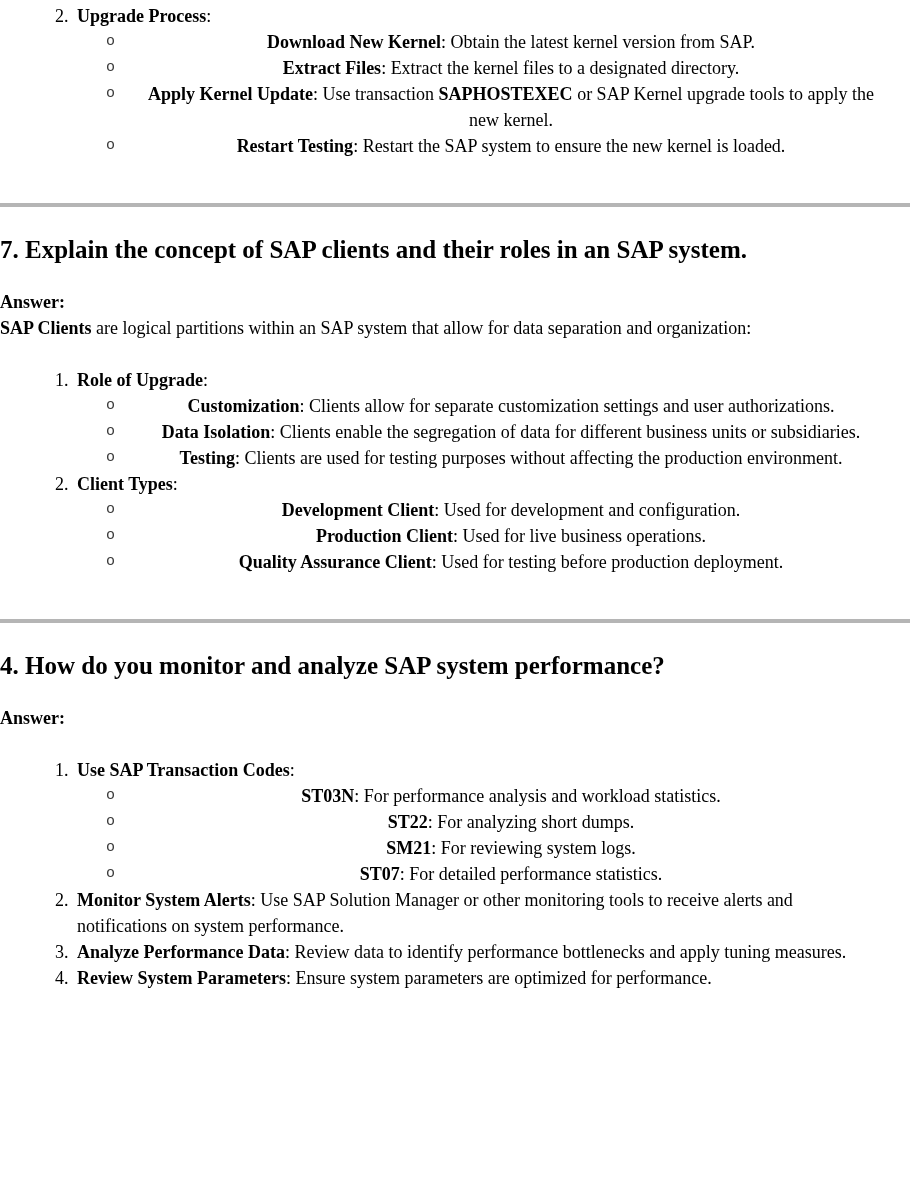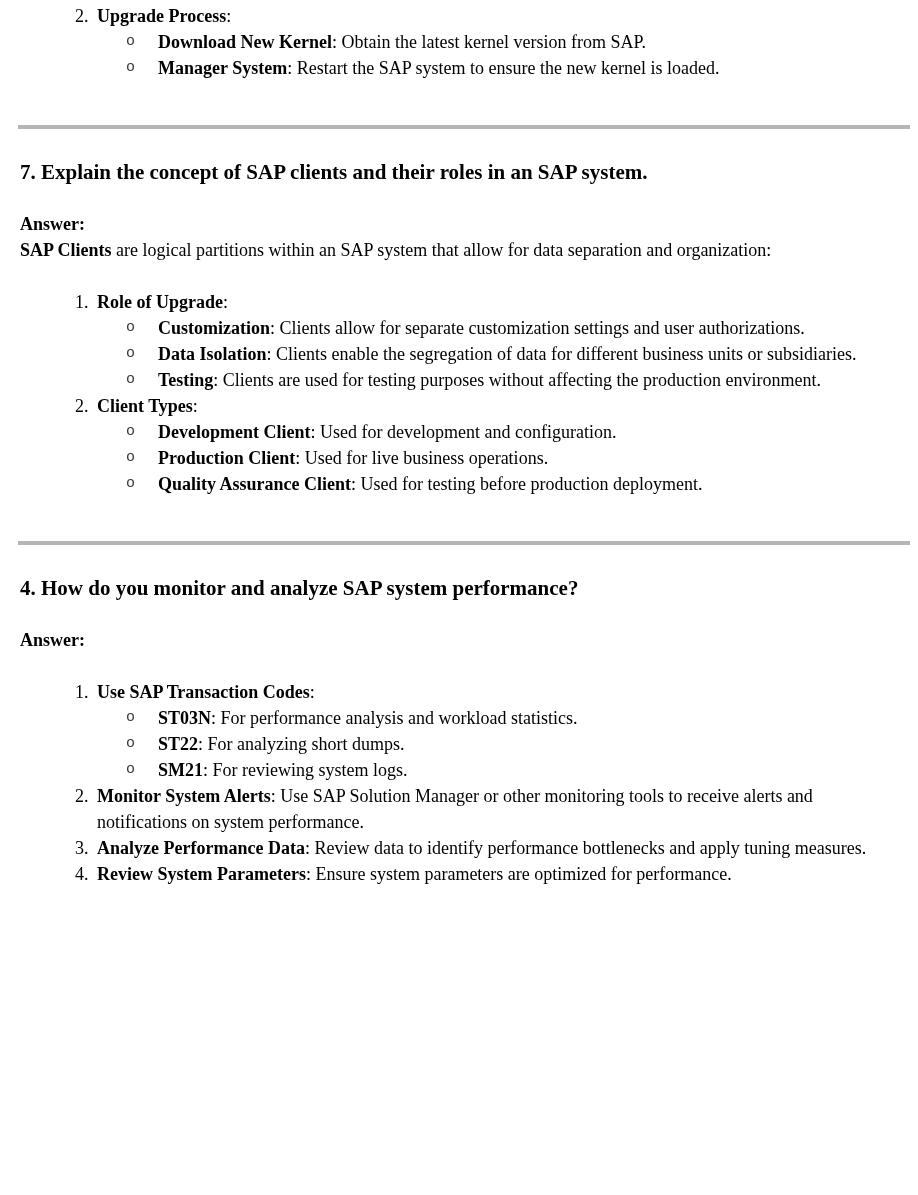--- a/index.html
+++ b/index.html
@@ -6,40 +6,41 @@
   html, body { background: #fff; }
   body {
     width: 918px;
     height: 1195px;
     overflow: hidden;
     color: var(--fg, #000);
     font-family: "Liberation Serif", "DejaVu Serif", serif;
     font-size: 18px;
     line-height: 26px;
   }
-  .page { padding: 3px 34px 0 20px; }
+  .page { padding: 3px 34px 0 0; }
   .b { font-weight: bold; }
   h2 {
-    font-size: 21px;
+    font-size: 25px;
     line-height: 26px;
     font-weight: bold;
     margin: 0 0 26px 0;
   }
   p.answer { margin: 0 0 26px 0; }
   ol.toplist {
     margin: 0;
     padding-left: 73px;
     list-style-type: decimal;
     list-style-position: outside;
   }
   ol.toplist > li { padding-left: 4px; }
   ul.sublist {
     list-style: none;
     margin: 0;
     padding-left: 61px;
+    text-align: center;
   }
   ul.sublist > li { position: relative; }
   ul.sublist > li::before {
     content: "o";
     position: absolute;
     left: -32px;
     top: 0;
     font-family: "Liberation Mono", "DejaVu Sans Mono", monospace;
     font-size: 15px;
     line-height: 26px;
@@ -54,21 +55,23 @@
 </style>
 </head>
 <body style="background: rgb(255, 255, 255);">
 
 <main class="page">
 
   <ol class="toplist" start="2">
     <li><span class="b">Upgrade Process</span><span>:</span>
       <ul class="sublist">
         <li><span class="b">Download New Kernel</span><span>: Obtain the latest kernel version from SAP.</span></li>
-        <li><span class="b">Manager System</span><span>: Restart the SAP system to ensure the new kernel is loaded.</span></li>
+        <li><span class="b">Extract Files</span><span>: Extract the kernel files to a designated directory.</span></li>
+        <li><span class="b">Apply Kernel Update</span><span>: Use transaction </span><span class="b">SAPHOSTEXEC</span><span> or SAP Kernel upgrade tools to apply the new kernel.</span></li>
+        <li><span class="b">Restart Testing</span><span>: Restart the SAP system to ensure the new kernel is loaded.</span></li>
       </ul>
     </li>
   </ol>
 
   <hr class="divider">
 
   <h2>7. Explain the concept of SAP clients and their roles in an SAP system.</h2>
 
   <p class="answer"><span class="b">Answer:</span><br><span class="b">SAP Clients</span><span> are logical partitions within an SAP system that allow for data separation and organization:</span></p>
 
@@ -94,20 +97,21 @@
   <h2>4. How do you monitor and analyze SAP system performance?</h2>
 
   <p class="answer"><span class="b">Answer:</span><br></p>
 
   <ol class="toplist">
     <li><span class="b">Use SAP Transaction Codes</span><span>:</span>
       <ul class="sublist">
         <li><span class="b">ST03N</span><span>: For performance analysis and workload statistics.</span></li>
         <li><span class="b">ST22</span><span>: For analyzing short dumps.</span></li>
         <li><span class="b">SM21</span><span>: For reviewing system logs.</span></li>
+        <li><span class="b">ST07</span><span>: For detailed performance statistics.</span></li>
       </ul>
     </li>
     <li><span class="b">Monitor System Alerts</span><span>: Use SAP Solution Manager or other monitoring tools to receive alerts and notifications on system performance.</span></li>
     <li><span class="b">Analyze Performance Data</span><span>: Review data to identify performance bottlenecks and apply tuning measures.</span></li>
     <li><span class="b">Review System Parameters</span><span>: Ensure system parameters are optimized for performance.</span></li>
   </ol>
 
 </main>
 
 </body></html>

